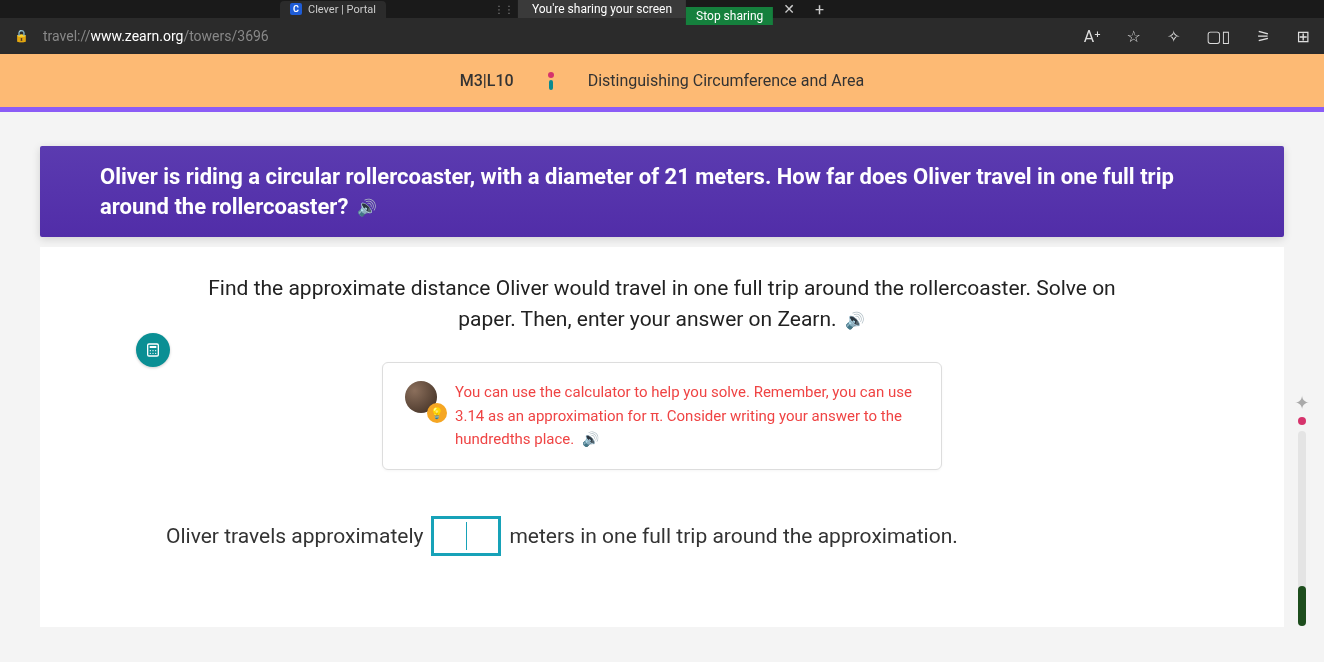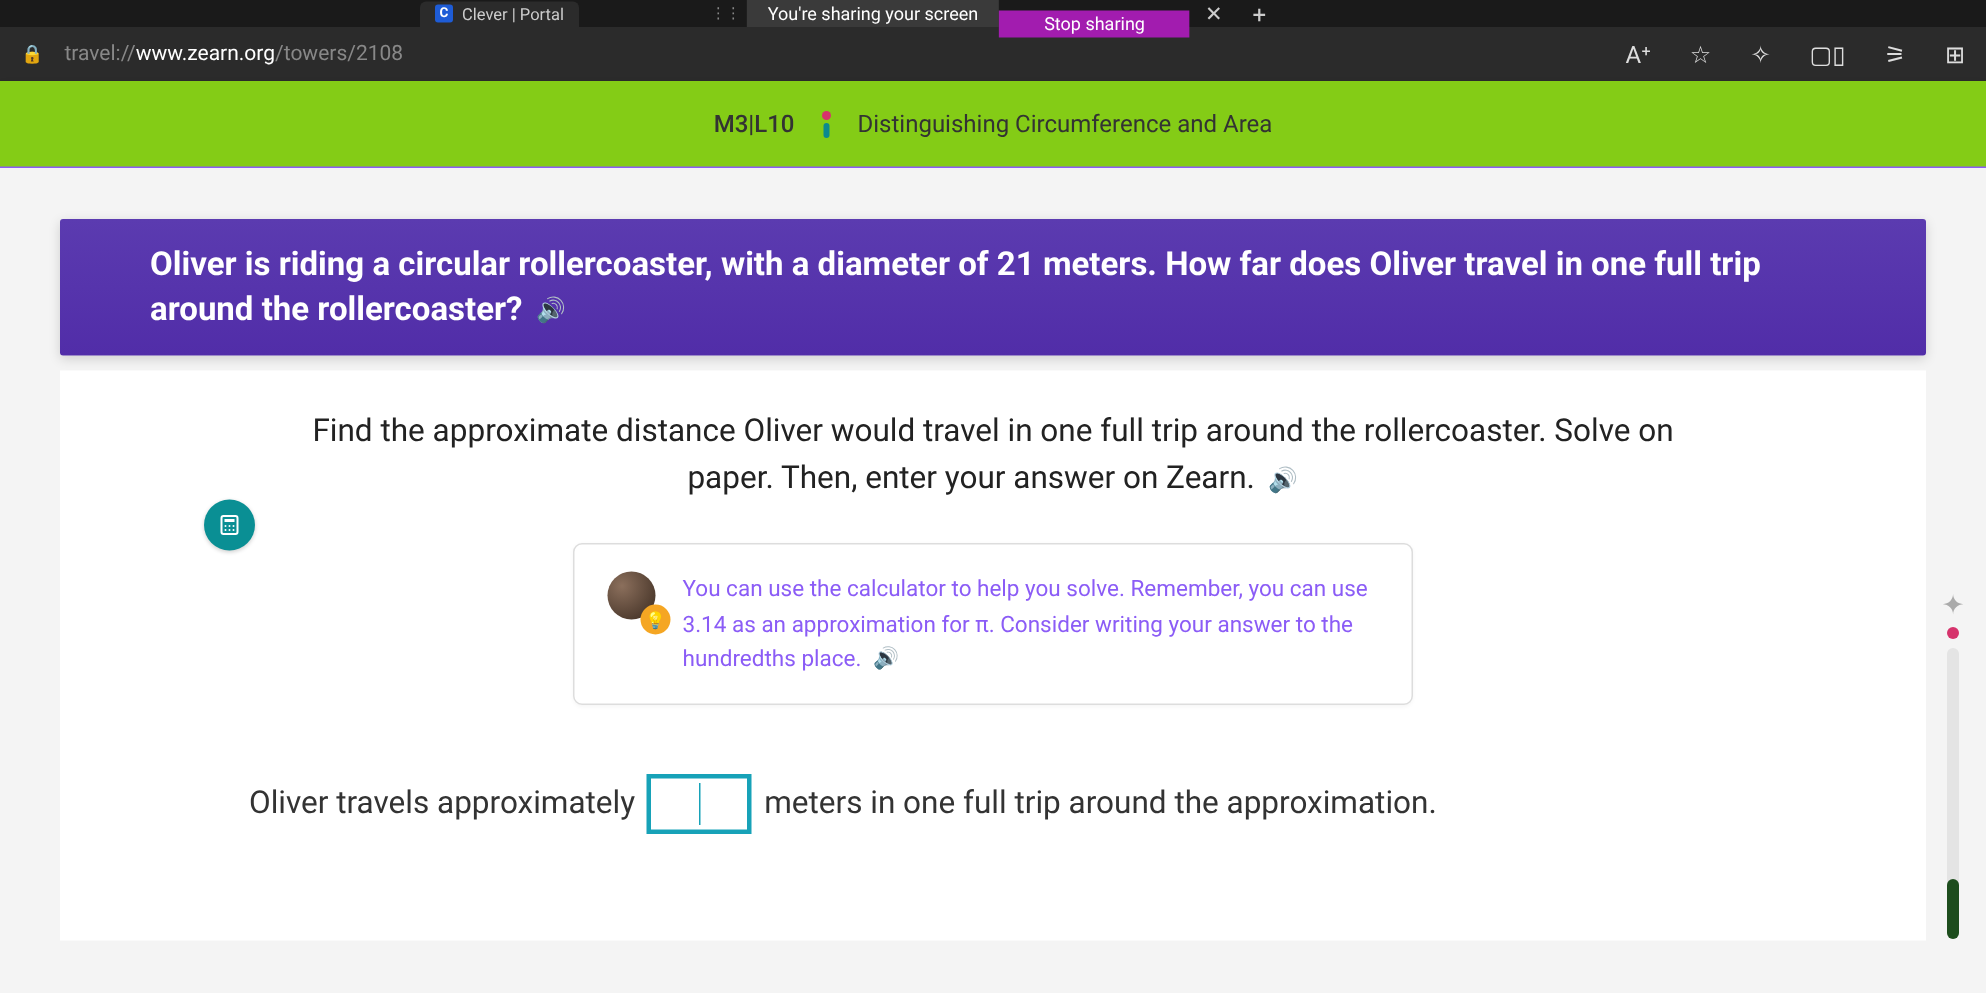--- a/index.html
+++ b/index.html
@@ -30,21 +30,21 @@
   .share-bar {
     position:absolute; left:50%; transform:translateX(-50%);
     display:flex; align-items:center;
   }
   .share-bar .sharing-text {
     background:#3a3a3a; color:#fff; padding:2px 14px; font-size:12px;
     display:flex; align-items:center; gap:8px;
   }
   .share-bar .drag { color:#888; font-size:10px; padding:0 4px;}
   .share-bar .stop {
-    background:#a21caf; color:#fff; padding:2px 30px; font-size:12px; cursor:pointer;margin-top:14px;
+    background:#15803d; color:#fff; padding:2px 10px; font-size:12px; cursor:pointer;margin-top:14px;
   }
   .share-bar .close { color:#ccc; padding:0 10px; font-size:14px; cursor:pointer;}
   .share-bar .plus { color:#ccc; padding:0 10px; font-size:16px; cursor:pointer;}
 
   
   .url-bar {
     background: #2b2b2b;
     height: 36px;
     display:flex; align-items:center;
     padding: 0 14px;
@@ -54,25 +54,25 @@
   }
   .url-bar .lock { font-size:12px; }
   .url-text { flex:0 0 auto; }
   .url-text .domain { color:#fff; }
   .url-text .path { color:#888; }
   .url-icons { margin-left:auto; display:flex; gap:26px; align-items:center; }
   .url-icons span { cursor:pointer; font-size:16px; color:#ddd; }
 
   
   .lesson-header {
-    background: #84cc16;
+    background: #fdba74;
     height: 58px;
     display:flex; align-items:center; justify-content:center;
-    gap: 14px;
-    border-bottom: 1px solid #8b5cf6;
+    gap: 30px;
+    border-bottom: 5px solid #8b5cf6;
     box-shadow: 0 2px 6px rgba(0,0,0,0.05);
   }
   .lesson-code { font-size:16px; color:#333; font-weight:500;}
   .info-icon { width:14px; height:18px; position:relative;}
   .info-icon::before{content:"";position:absolute;top:0;left:4px;width:6px;height:6px;background:#d6336c;border-radius:50%;}
   .info-icon::after{content:"";position:absolute;bottom:0;left:5px;width:4px;height:10px;background:#0b8a8f;border-radius:2px;}
   .lesson-title { font-size:16px; color:#333; }
 
   .page-body { position:relative; padding: 34px 40px 0 40px; background:#f4f4f4; height: calc(100% - 112px);}
 
@@ -128,21 +128,21 @@
     margin: 10px auto 0 auto;
     display:flex;
     gap:14px;
     background:#fff;
     box-shadow: 0 1px 3px rgba(0,0,0,0.04);
   }
   .hint-avatar { position:relative; width:36px; height:36px; flex-shrink:0;}
   .hint-avatar .av { width:32px;height:32px;border-radius:50%;background:radial-gradient(circle at 30% 30%, #8b6f5c, #3a2a1f); }
   .hint-avatar .bulb { position:absolute; bottom:-6px; right:-6px; width:20px;height:20px;background:#f5a623;border-radius:50%;display:flex;align-items:center;justify-content:center;}
   .hint-avatar .bulb::after{content:"💡";font-size:11px;}
-  .hint-text { font-size:15px; color:#8b5cf6; line-height:1.55;}
+  .hint-text { font-size:15px; color:#ef4444; line-height:1.55;}
   .hint-text .speaker-sm { font-size:14px; vertical-align:middle; margin-left:4px; cursor:pointer;}
 
   .answer-line {
     margin-top: 46px;
     font-size:21px;
     color:#333;
     text-align:left;
     padding-left: 6px;
     display:flex;
     align-items:center;
@@ -193,21 +193,21 @@
     <span class="sharing-text">You're sharing your screen</span>
     <span class="stop">Stop sharing</span>
     <span class="close">✕</span>
     <span class="plus">+</span>
   </div>
 </div>
 
 <div class="url-bar">
   <span class="lock">🔒</span>
   <span class="url-text">
-    <span class="path">travel://</span><span class="domain">www.zearn.org</span><span class="path">/towers/2108</span>
+    <span class="path">travel://</span><span class="domain">www.zearn.org</span><span class="path">/towers/3696</span>
   </span>
   <div class="url-icons">
     <span>A⁺</span>
     <span>☆</span>
     <span>✧</span>
     <span>▢▯</span>
     <span>⚞</span>
     <span>⊞</span>
   </div>
 </div>

